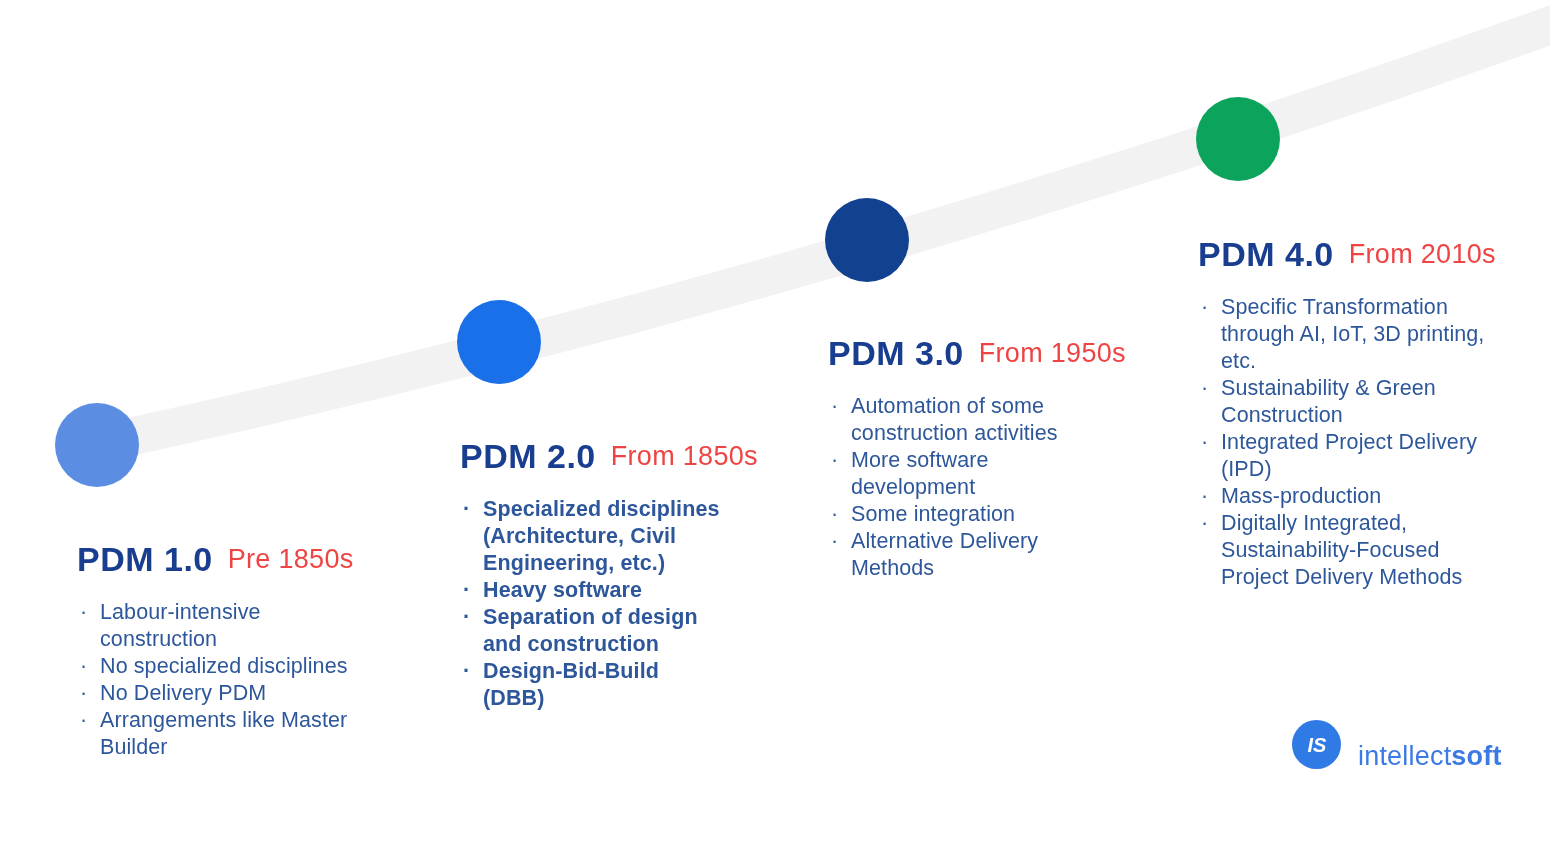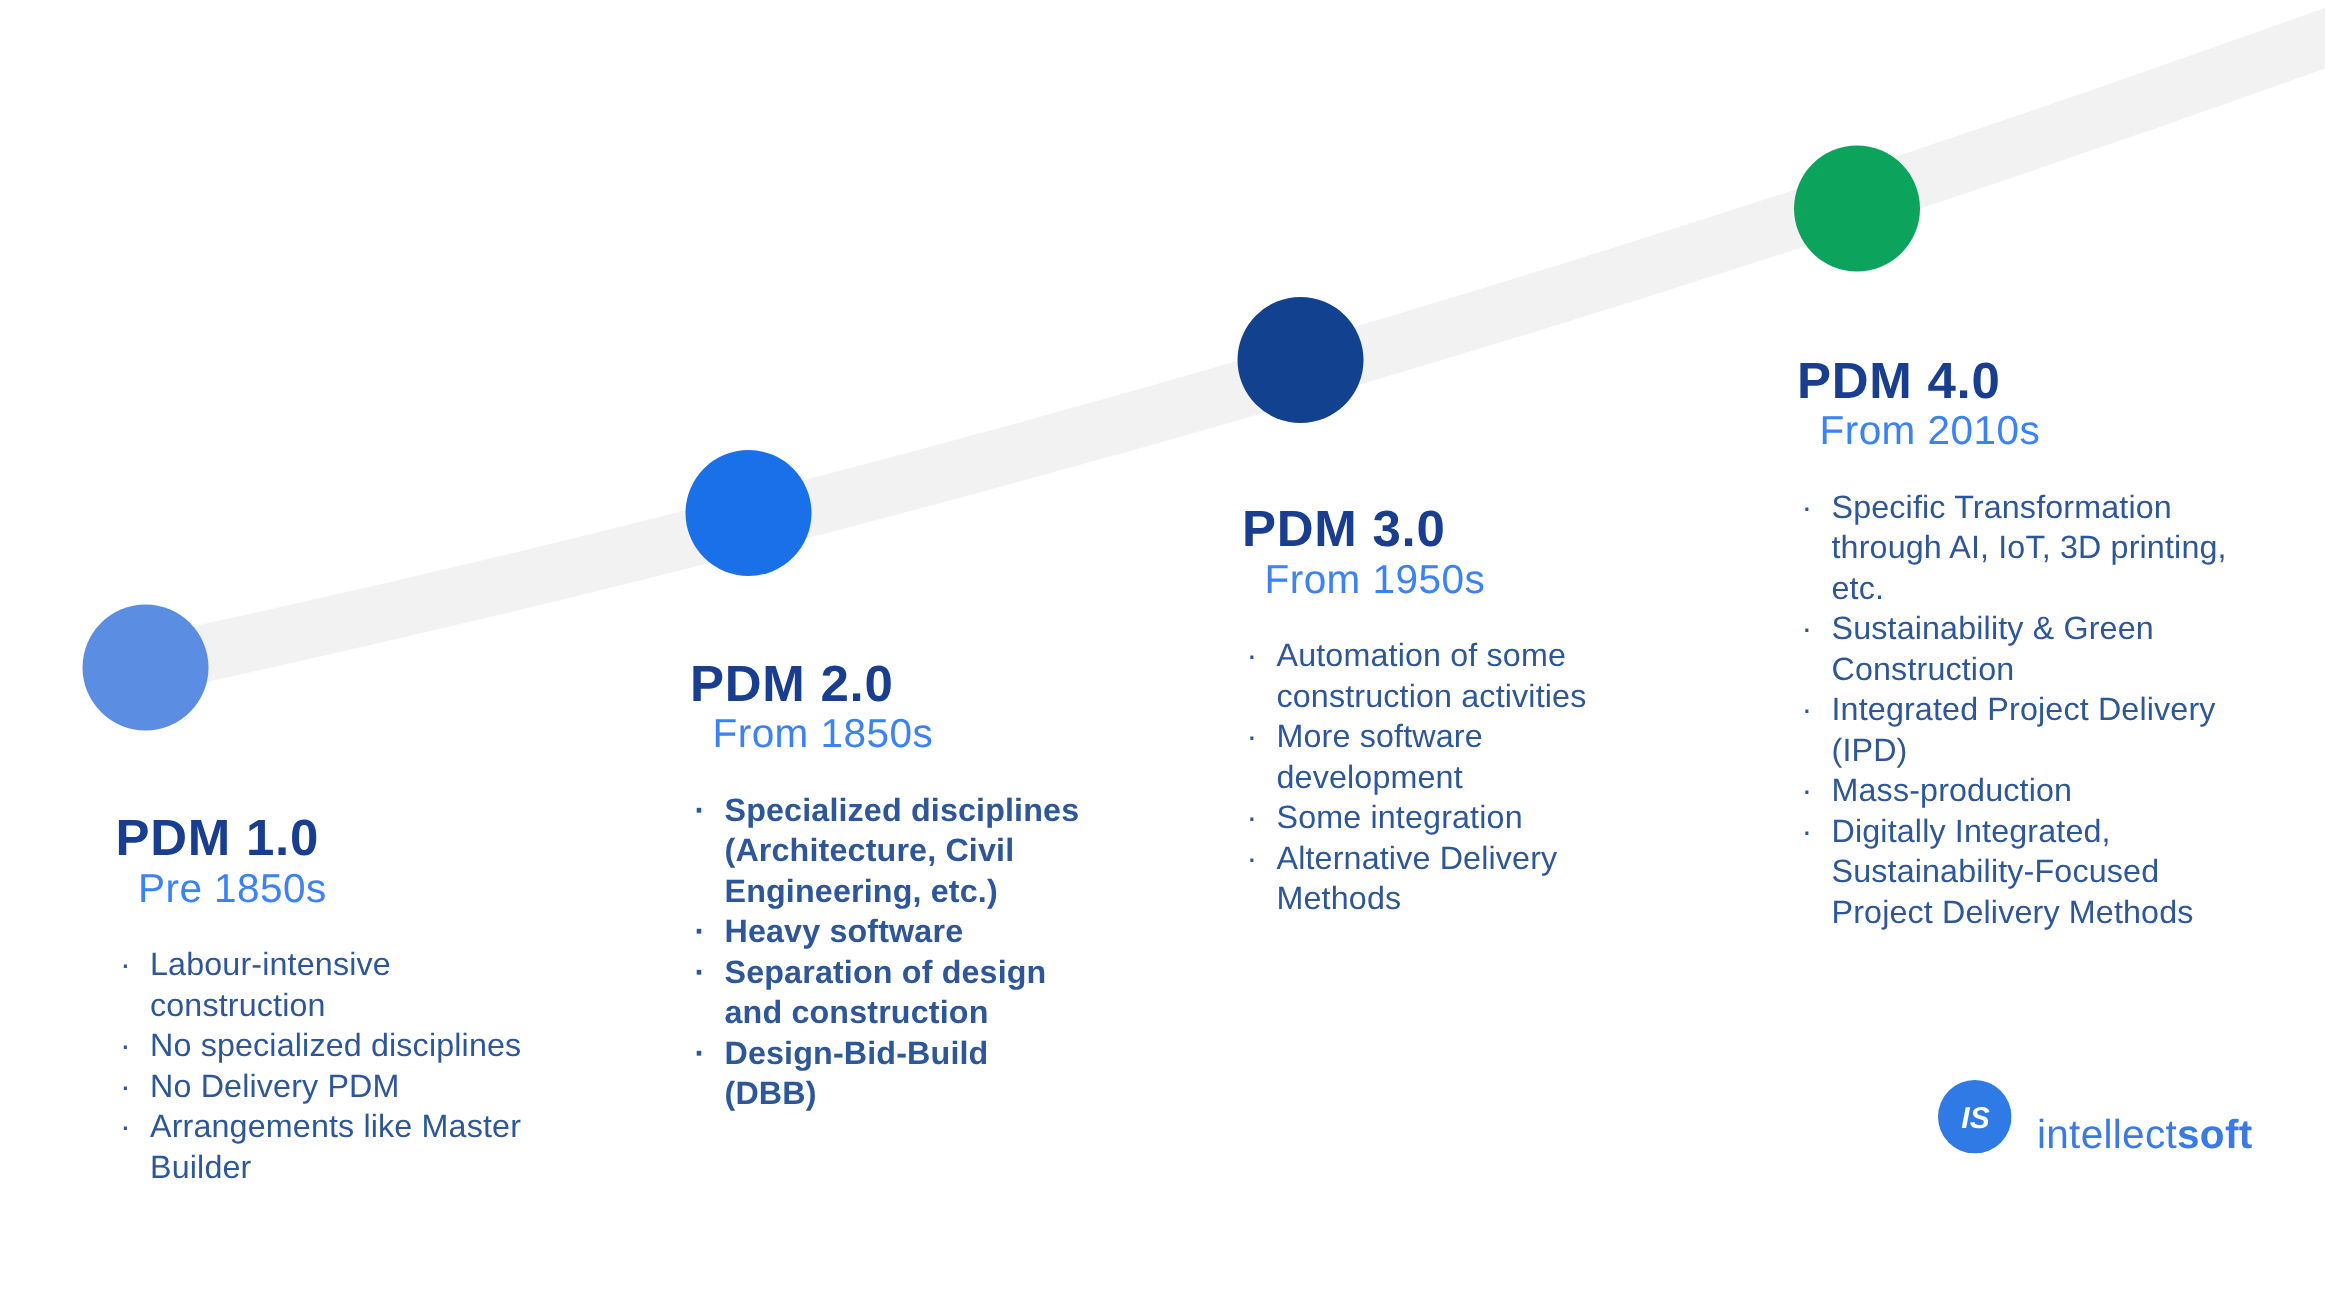--- a/index.html
+++ b/index.html
@@ -27,32 +27,32 @@
   .dot-2 { left: 457px; top: 300px; }
   .dot-3 { left: 825px; top: 198px; }
   .dot-4 { left: 1196px; top: 97px; }
 
   .stage { position: absolute; }
   .stage-1 { left: 57px;   top: 541px; width: 300px; margin-left: 20px; }
   .stage-2 { left: 460px;  top: 438px; width: 265px; }
   .stage-3 { left: 828px;  top: 335px; width: 268px; }
   .stage-4 { left: 1198px; top: 236px; width: 288px; }
 
-  .stage-header { display: flex; align-items: flex-start; white-space: nowrap; flex-direction: column; }
+  .stage-header { display: flex; align-items: center; white-space: nowrap; }
   .stage-title {
     font-size: 34px;
     line-height: 36px;
     font-weight: 700;
     letter-spacing: 0.5px;
     color: #1a3e8f;
   }
   .stage-period {
     font-size: 27px;
     font-weight: 400;
-    color: #3b82f6;
+    color: #ef4444;
     margin-left: 15px;
     letter-spacing: 0.3px;
   }
   .bullets {
     list-style: none;
     margin-top: 22px;
   }
   .bullets li {
     position: relative;
     padding-left: 23px;

